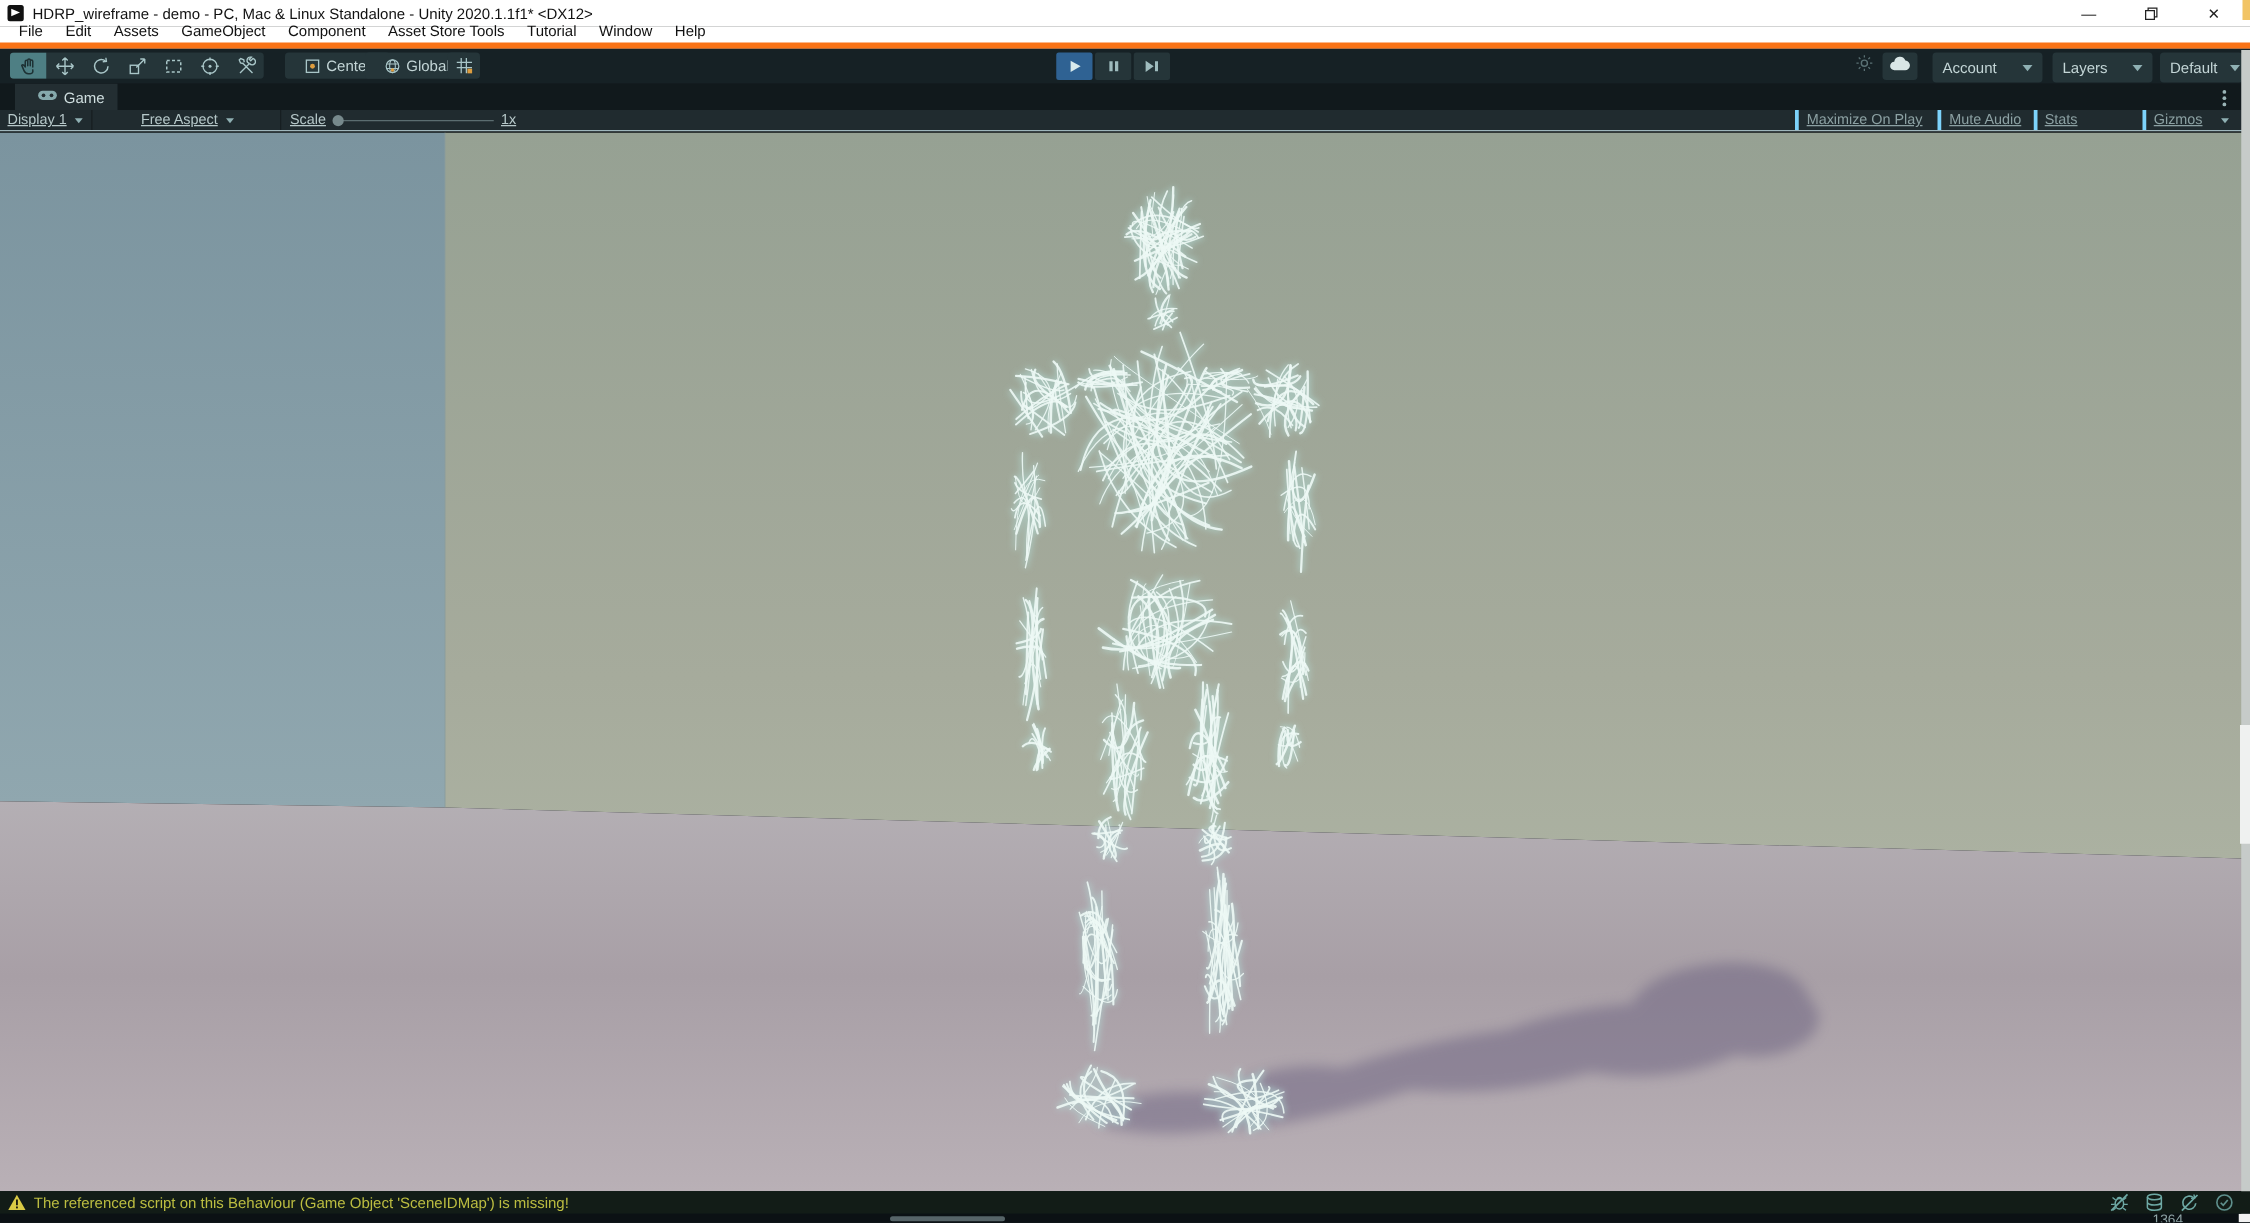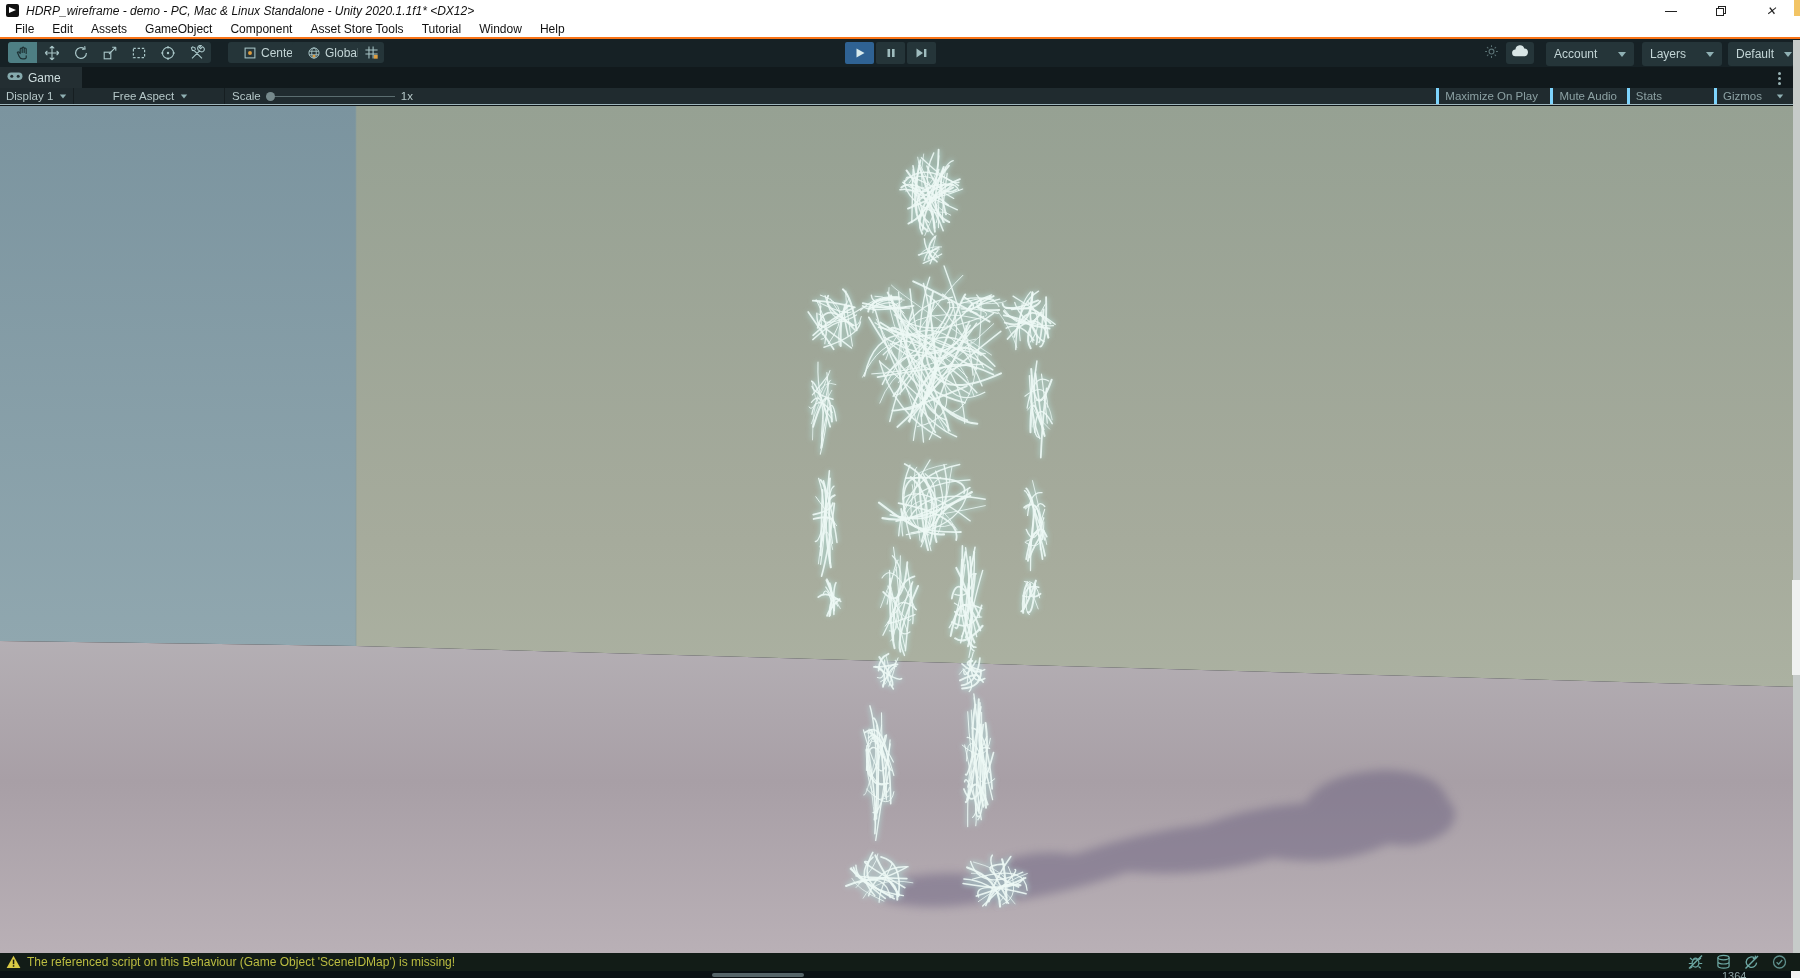--- a/index.html
+++ b/index.html
@@ -4,37 +4,37 @@
 <style>
   * { margin:0; padding:0; box-sizing:border-box; }
   html,body { width:1800px; height:978px; }
   body {
     position:relative; overflow:hidden; background:#101618;
     font-family:"Liberation Sans", sans-serif;
     -webkit-font-smoothing:antialiased;
   }
   
   .titlebar { position:absolute; left:0; top:0; width:1800px; height:21px;
-    background:#ffffff; display:flex; align-items:center;font-style:italic; }
+    background:#ffffff; display:flex; align-items:center; }
   .unity-logo { width:13px; height:13px; margin-left:6px; background:#111;
     border-radius:2px; position:relative; }
   .unity-logo:before{ content:""; position:absolute; left:3px; top:3px;
     border-left:7px solid #fff; border-top:3.5px solid transparent;
     border-bottom:3.5px solid transparent; }
   .title-text { margin-left:7px; font-size:12px; color:#111; white-space:nowrap; }
   .win-controls { position:absolute; right:18px; top:0; height:21px;
     display:flex; align-items:center; gap:28px; }
   .win-btn { width:22px; height:21px; display:flex; align-items:center;
     justify-content:center; color:#222; font-size:12px; }
   .corner-sliver { position:absolute; right:0; top:0; width:6px; height:16px;
     background:#f2c465; }
   
   .menubar { position:absolute; left:0; top:21px; width:1800px; height:18px;
-    background:#ffffff; display:flex; align-items:center; padding-left:6px;
-    border-bottom:2px solid #f97316; }
+    background:#ffffff; display:flex; align-items:flex-end; padding-left:6px;
+    border-bottom:5px solid #f97316; }
   .menu-item { font-size:12px; color:#111; padding:0 9px; height:18px;
     line-height:18px; cursor:default; }
   
   .toolbar { position:absolute; left:0; top:39px; width:1800px; height:28px;
     background:#162125; }
   .toolgroup { position:absolute; top:3px; height:21px; display:flex;
     background:#253539; border-radius:3px; overflow:hidden; }
   .toolbtn { width:29px; height:21px; display:flex; align-items:center;
     justify-content:center; }
   .toolbtn.selected { background:#4e7f84; }
@@ -50,34 +50,34 @@
     border-radius:3px; display:flex; align-items:center;
     padding:12px 8px; color:#c3d5d6; font-size:12px; justify-content:space-between; }
   .dropbtn .arrow { margin-left:10px; }
   .arrow { width:0; height:0; border-left:4px solid transparent;
     border-right:4px solid transparent; border-top:5px solid #8fb0b3; }
   .iconbtn { position:absolute; top:3px; height:22px; width:26px;
     display:flex; align-items:center; justify-content:center; }
   
   .tabrow { position:absolute; left:0; top:67px; width:1800px; height:21px;
     background:#11191c; }
-  .game-tab { position:absolute; left:0; top:0; width:82px; height:21px;
+  .game-tab { position:absolute; left:12px; top:0; width:82px; height:21px;
     background:#232e32; display:flex; align-items:center; gap:5px;
-    padding-left:7px; color:#cfdedf; font-size:12px; }
+    padding-left:18px; color:#cfdedf; font-size:12px; }
   .kebab { position:absolute; right:14px; top:3px; width:14px; height:16px;
     display:flex; flex-direction:column; align-items:center; gap:2px;
     justify-content:center; }
   .kebab i { width:3px; height:3px; background:#9ab4b6; border-radius:50%; }
   
   .gamebar { position:absolute; left:0; top:88px; width:1800px; height:17px;
     background:#202b2f; color:#b6c8c9; font-size:11.5px;
     border-bottom:1px solid #9fb6bc; }
   .gb { position:absolute; top:0; height:16px; display:flex;
     align-items:center; gap:6px; padding:0 6px;
-    border-right:1px solid #161e21; }
+    border-right:1px solid #161e21;text-decoration:underline; }
   .gb-right { border-right:none; border-left:3px solid #7dd3fc; }
   .slider-track { width:128px; height:1px; background:#5b6d70; position:relative; }
   .slider-knob { position:absolute; left:-1px; top:-4px; width:9px; height:9px;
     background:#76898c; border-radius:50%; }
   .dim { color:#8ca1a3; }
   
   .viewport { position:absolute; left:0; top:106px; width:1800px; height:847px; }
   .viewport svg { display:block; }
   
   .statusbar { position:absolute; left:0; top:953px; width:1800px; height:18px;

